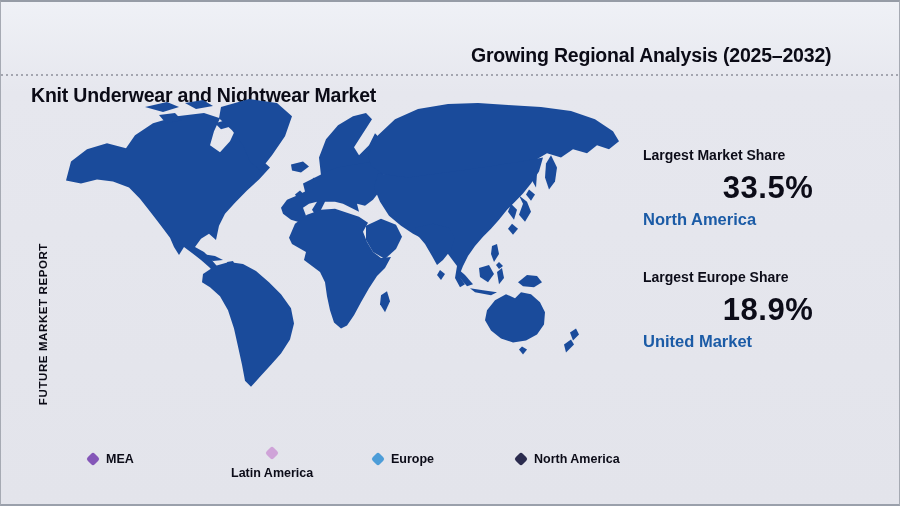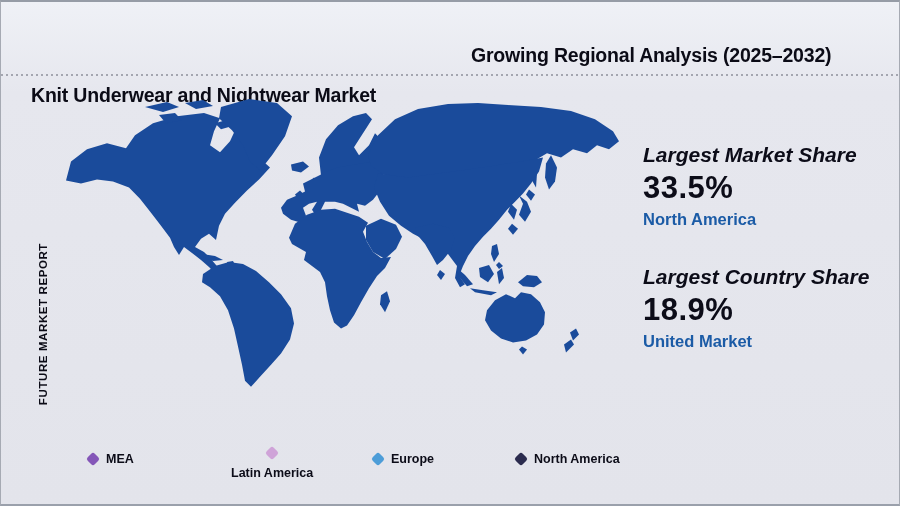--- a/index.html
+++ b/index.html
@@ -25,22 +25,22 @@
   }
   .vertical-wrap span{
     writing-mode:vertical-rl;transform:rotate(180deg);
     font-size:11.5px;font-weight:bold;letter-spacing:0.6px;white-space:nowrap;color:#0b0b16;
   }
   .map-figure{position:absolute;left:62px;top:93px;width:560px;height:330px;}
   .map-figure svg{width:100%;height:100%;display:block;}
   .stat-block{position:absolute;left:642px;width:250px;}
   .stat-block.first{top:143px;}
   .stat-block.second{top:265px;}
-  .stat-label{font-size:21px;font-weight:bold;line-height:20px;font-style:italic;}
-  .stat-value{font-size:31px;font-weight:bold;line-height:36px;margin-top:5px;letter-spacing:0.5px;}
+  .stat-label{font-size:14px;font-weight:bold;line-height:20px;}
+  .stat-value{font-size:31px;font-weight:bold;line-height:36px;margin-top:5px;letter-spacing:0.5px;text-align:center;}
   .stat-region{font-size:16.5px;font-weight:bold;line-height:22px;margin-top:2px;}
   .legend{position:absolute;left:0;top:446px;width:100%;height:22px;}
   .legend-item{position:absolute;display:flex;align-items:center;gap:8px;height:22px;}
   .legend-item:nth-child(1){left:87px;}
   .legend-item:nth-child(2){left:230px;flex-direction:column;}
   .legend-item:nth-child(3){left:372px;}
   .legend-item:nth-child(4){left:515px;}
   .legend-item:nth-child(5){left:657px;}
   .swatch{width:10px;height:10px;border-radius:2.5px;transform:rotate(45deg);flex:0 0 auto;}
   .legend-label{font-size:12.5px;font-weight:bold;white-space:nowrap;}
@@ -115,21 +115,21 @@
     </svg>
   </div>
 
   <div class="stat-block first">
     <div class="stat-label">Largest Market Share</div>
     <div class="stat-value">33.5%</div>
     <div class="stat-region" style="color: rgb(27, 91, 166);">North America</div>
   </div>
 
   <div class="stat-block second">
-    <div class="stat-label">Largest Country Share</div>
+    <div class="stat-label">Largest Europe Share</div>
     <div class="stat-value">18.9%</div>
     <div class="stat-region" style="color: rgb(27, 91, 166);">United Market</div>
   </div>
 
   <div class="legend">
     <div class="legend-item">
       <span class="swatch" style="background: rgb(132, 86, 184);"></span>
       <span class="legend-label">MEA</span>
     </div>
     <div class="legend-item">

